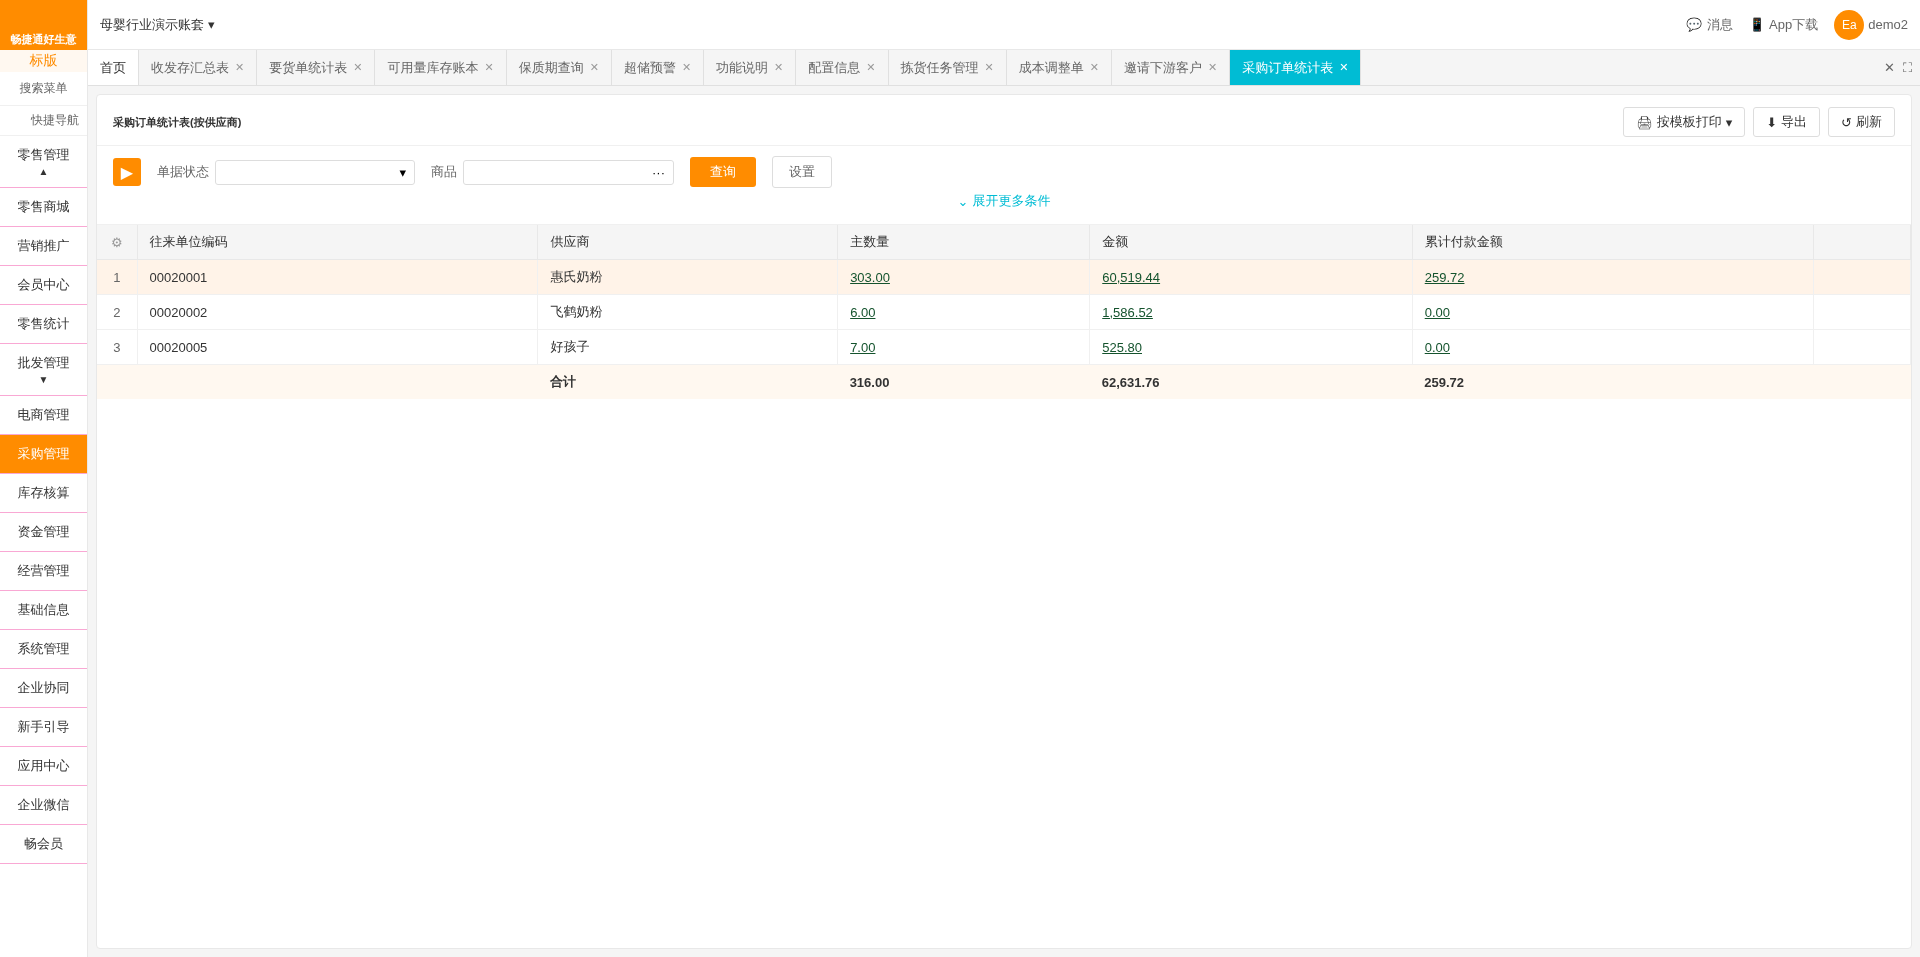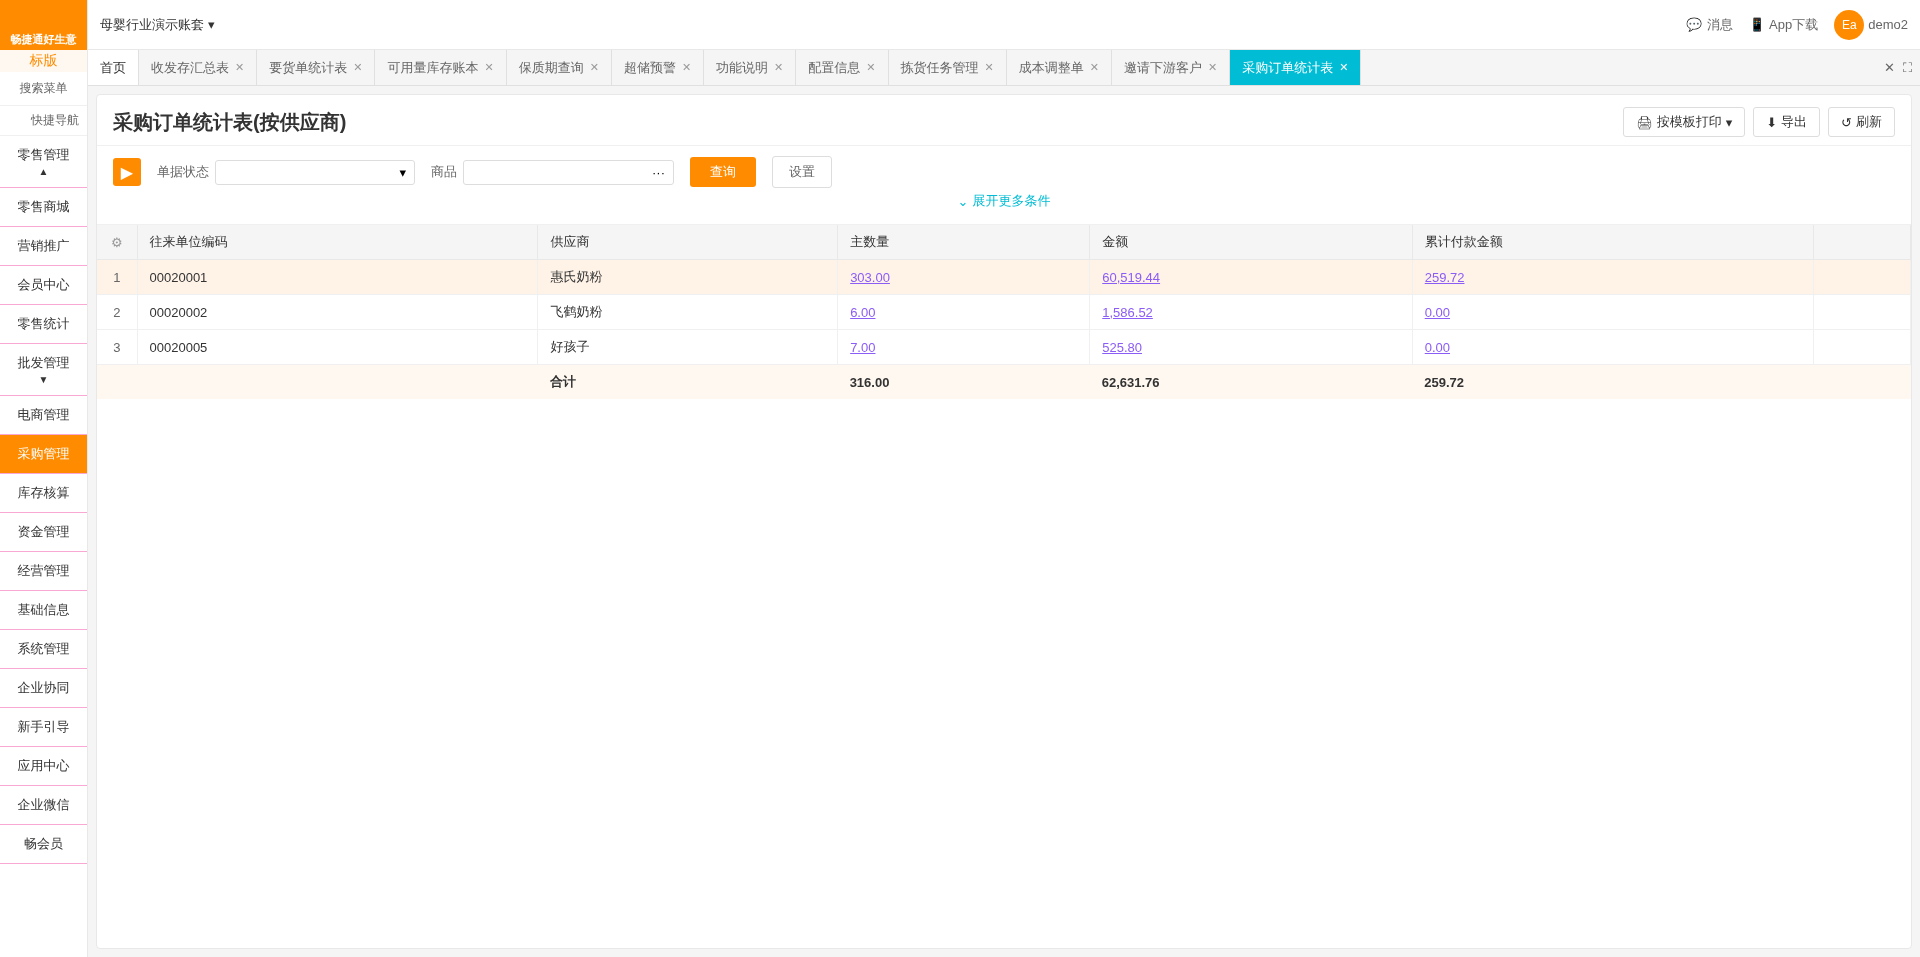--- a/index.html
+++ b/index.html
@@ -30,21 +30,21 @@
     .tab { display: flex; align-items: center; gap: 6px; padding: 0 12px; height: 36px; font-size: 13px; color: #666; cursor: pointer; white-space: nowrap; border-right: 1px solid #e0e0e0; background: #f5f5f5; flex-shrink: 0; }
     .tab.home { background: #fff; color: #333; }
     .tab-close { font-size: 11px; color: #999; cursor: pointer; }
     .tabbar-end { display: flex; align-items: center; margin-left: auto; padding: 0 8px; gap: 8px; color: #666; cursor: pointer; }
 
     
     .content { flex: 1; display: flex; flex-direction: column; overflow: hidden; background: #fff; margin: 8px; border-radius: 4px; border: 1px solid #e8e8e8; }
 
     
     .page-header { padding: 12px 16px 8px; display: flex; align-items: center; justify-content: space-between; border-bottom: 1px solid #f0f0f0; }
-    .page-title { font-size: 20px; font-weight: bold; color: #333; }
+    .page-title { font-size: 11px; font-weight: bold; color: #333; }
     .page-actions { display: flex; align-items: center; gap: 8px; }
     .btn-template { display: flex; align-items: center; gap: 4px; padding: 5px 12px; border: 1px solid #ddd; border-radius: 3px; cursor: pointer; font-size: 13px; color: #333; background: #fff; }
     .btn-export { display: flex; align-items: center; gap: 4px; padding: 5px 12px; border: 1px solid #ddd; border-radius: 3px; cursor: pointer; font-size: 13px; color: #333; background: #fff; }
     .btn-refresh { display: flex; align-items: center; gap: 4px; padding: 5px 12px; border: 1px solid #ddd; border-radius: 3px; cursor: pointer; font-size: 13px; color: #333; background: #fff; }
 
     
     .filter-area { padding: 10px 16px; background: #fff; border-bottom: 1px solid #f0f0f0; }
     .filter-row { display: flex; align-items: center; gap: 16px; flex-wrap: wrap; }
     .filter-item { display: flex; align-items: center; gap: 6px; }
     .filter-label { color: #666; font-size: 13px; white-space: nowrap; }
@@ -64,21 +64,21 @@
     .filter-toggle { width: 28px; height: 28px; background: #ff8c00; color: #fff; border: none; border-radius: 3px; cursor: pointer; font-size: 16px; display: flex; align-items: center; justify-content: center; flex-shrink: 0; }
 
     
     .table-container { flex: 1; overflow-y: auto; padding: 0 0 50px; }
     table { width: 100%; border-collapse: collapse; }
     thead th { background: #f5f5f5; padding: 8px 12px; text-align: left; font-weight: normal; color: #333; border-bottom: 1px solid #e8e8e8; border-right: 1px solid #e8e8e8; font-size: 13px; }
     thead th:first-child { width: 40px; text-align: center; }
     tbody td { padding: 8px 12px; border-bottom: 1px solid #f0f0f0; border-right: 1px solid #f0f0f0; color: #333; font-size: 13px; }
     tbody tr.highlighted { background: #fff3e8; }
     .row-num { text-align: center; color: #666; }
-    .link-val { color: #8b5cf6; text-decoration: underline; cursor: pointer; }
+    .link-val { color: #14532d; text-decoration: underline; cursor: pointer; }
     .gear-icon { color: #999; cursor: pointer; }
 
     
     .table-footer { position: sticky; bottom: 7px; background: #fff8f0; border-top: 1px solid #e8e8e8; }
     .table-footer td { padding: 8px 12px; font-weight: bold; color: #333; font-size: 13px; }
 
     
     ::-webkit-scrollbar { width: 6px; height: 6px; }
     ::-webkit-scrollbar-track { background: #f1f1f1; }
     ::-webkit-scrollbar-thumb { background: #ccc; border-radius: 3px; }

